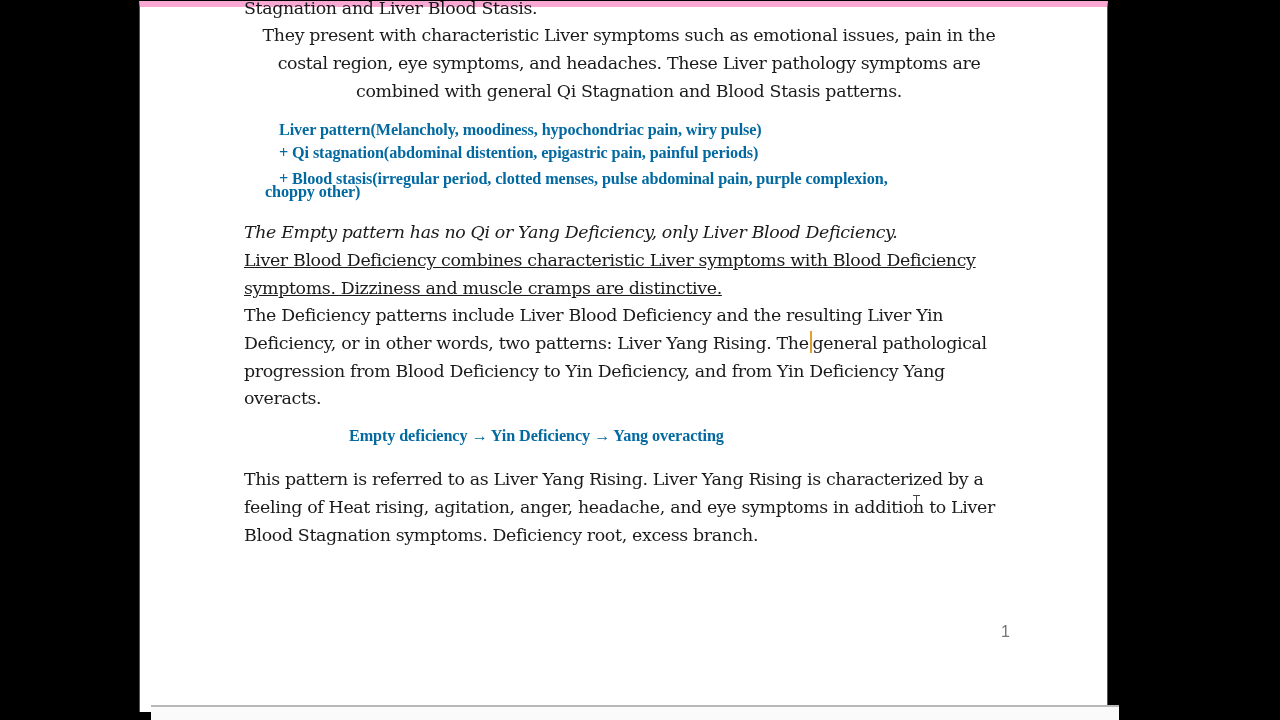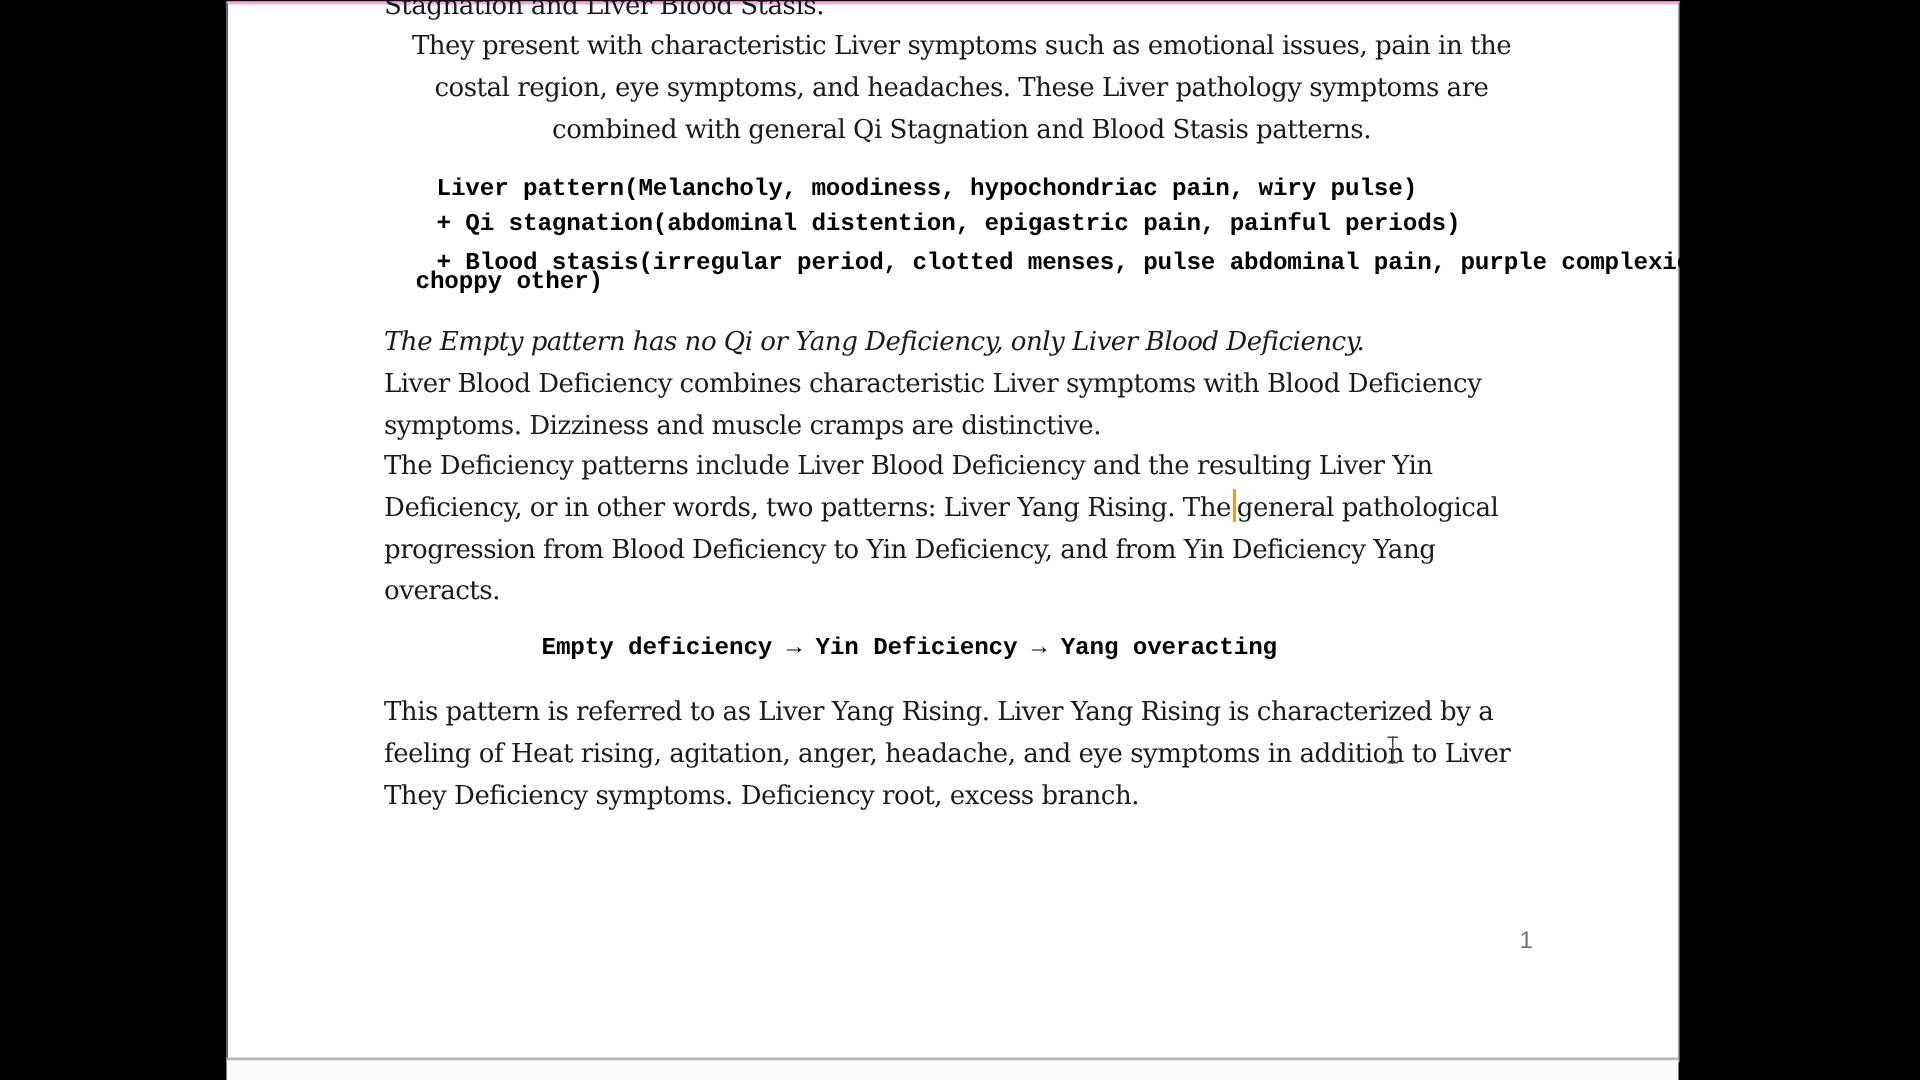--- a/index.html
+++ b/index.html
@@ -1,38 +1,38 @@
 <!DOCTYPE html>
 <html><head>
   <meta charset="utf-8">
   <style>
     html, body { margin:0; padding:0; }
     body {
       width:1280px; height:720px; background:#000; position:relative; overflow:hidden;
     }
     .page {
-      position:absolute; left:151px; top:1px; width:967px; height:705px;
-      background:#fff; border-left:1px solid #555; border-right:1px solid #555; border-top:2px solid #f9a8d4;
+      position:absolute; left:139px; top:1px; width:967px; height:705px;
+      background:#fff; border-left:1px solid #555; border-right:1px solid #555; border-top:6px solid #f9a8d4;
     }
     .page-bottom-rule {
       position:absolute; left:151px; top:705px; width:968px; height:2px; background:#b8b8b8;
     }
     .page-next {
       position:absolute; left:151px; top:707px; width:968px; height:13px; background:#fafafa;
     }
     .body-text {
       position:absolute; left:104px; width:770px;
       font-family:"DejaVu Serif", "Liberation Serif", serif;
       font-size:17.4px; line-height:27.8px; color:#1a1a1a; letter-spacing:-0.35px;
       margin:0; white-space:normal;
     }
     .line { display:block; white-space:nowrap; }
     .mono-block {
-      position:absolute; font-family:Liberation Mono, monospace;
-      font-weight:bold; font-size:16.2px; color:#000000; white-space:nowrap; letter-spacing:-0.1px;
+      position:absolute; font-family:Liberation Serif, serif;
+      font-weight:bold; font-size:16.2px; color:#0369a1; white-space:nowrap; letter-spacing:-0.1px;
     }
     .caret {
       display:inline-block; width:2px; height:22px; background:#e0a030; vertical-align:-4px; margin:0 1px;
     }
     .page-number {
       position:absolute; left:861px; top:616px; font-family:"Liberation Sans", sans-serif;
       font-size:16px; color:#777;
     }
     .ibeam {
       position:absolute; left:773px; top:488px; width:8px; height:18px;
@@ -58,38 +58,38 @@
 
   <div class="mono-block" style="left:139px; top:114px;">Liver pattern(Melancholy, moodiness, hypochondriac pain, wiry pulse)</div>
   <div class="mono-block" style="left:139px; top:137px;">+ Qi stagnation(abdominal distention, epigastric pain, painful periods)</div>
   <div class="mono-block" style="left:139px; top:163px;">+ Blood stasis(irregular period, clotted menses, pulse abdominal pain, purple complexion,</div>
   <div class="mono-block" style="left:125px; top:176px;">choppy other)</div>
 
   <div class="body-text" style="top:212px;font-style:italic;">
     <span class="line"> The Empty pattern has no Qi or Yang Deficiency, only Liver Blood Deficiency.</span>
   </div>
 
-  <div class="body-text" style="top:240px;">
+  <div class="body-text" style="top:240px;text-decoration:underline;">
     <span class="line"> Liver Blood Deficiency combines characteristic Liver symptoms with Blood Deficiency</span>
     <span class="line">symptoms. Dizziness and muscle cramps are distinctive.</span>
   </div>
 
   <div class="body-text" style="top:295px;">
     <span class="line"> The Deficiency patterns include Liver Blood Deficiency and the resulting Liver Yin</span>
     <span class="line"><span>Deficiency, or in other words, two patterns: Liver Yang Rising. The</span><span class="caret"></span><span>general pathological</span></span>
     <span class="line">progression from Blood Deficiency to Yin Deficiency, and from Yin Deficiency Yang</span>
     <span class="line">overacts.</span>
   </div>
 
   <div class="mono-block" style="left:209px; top:420px;">Empty deficiency → Yin Deficiency → Yang overacting</div>
 
   <div class="body-text" style="top:459px;">
     <span class="line"> This pattern is referred to as Liver Yang Rising. Liver Yang Rising is characterized by a</span>
     <span class="line">feeling of Heat rising, agitation, anger, headache, and eye symptoms in addition to Liver</span>
-    <span class="line">They Deficiency symptoms. Deficiency root, excess branch.</span>
+    <span class="line">Blood Stagnation symptoms. Deficiency root, excess branch.</span>
   </div>
 
   <div class="page-number">1</div>
 
   <div class="ibeam"></div>
 </div>
 
 <div class="page-bottom-rule"></div>
 <div class="page-next"></div>
 

